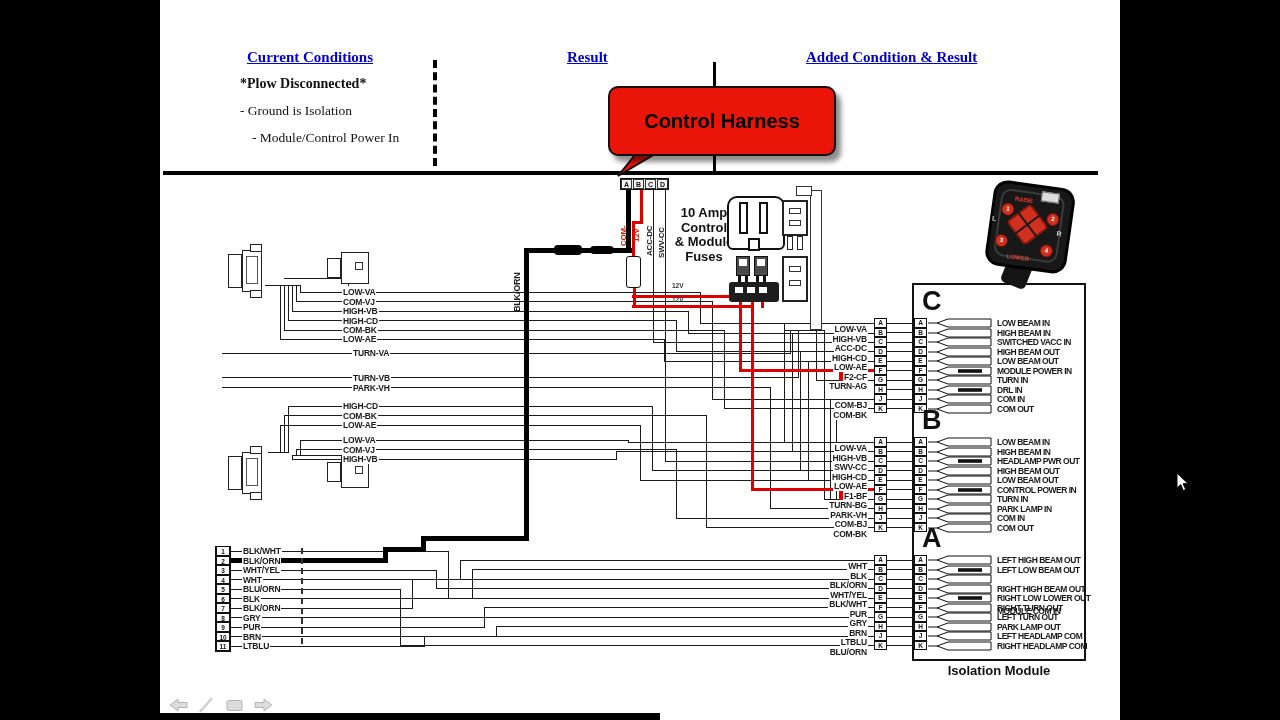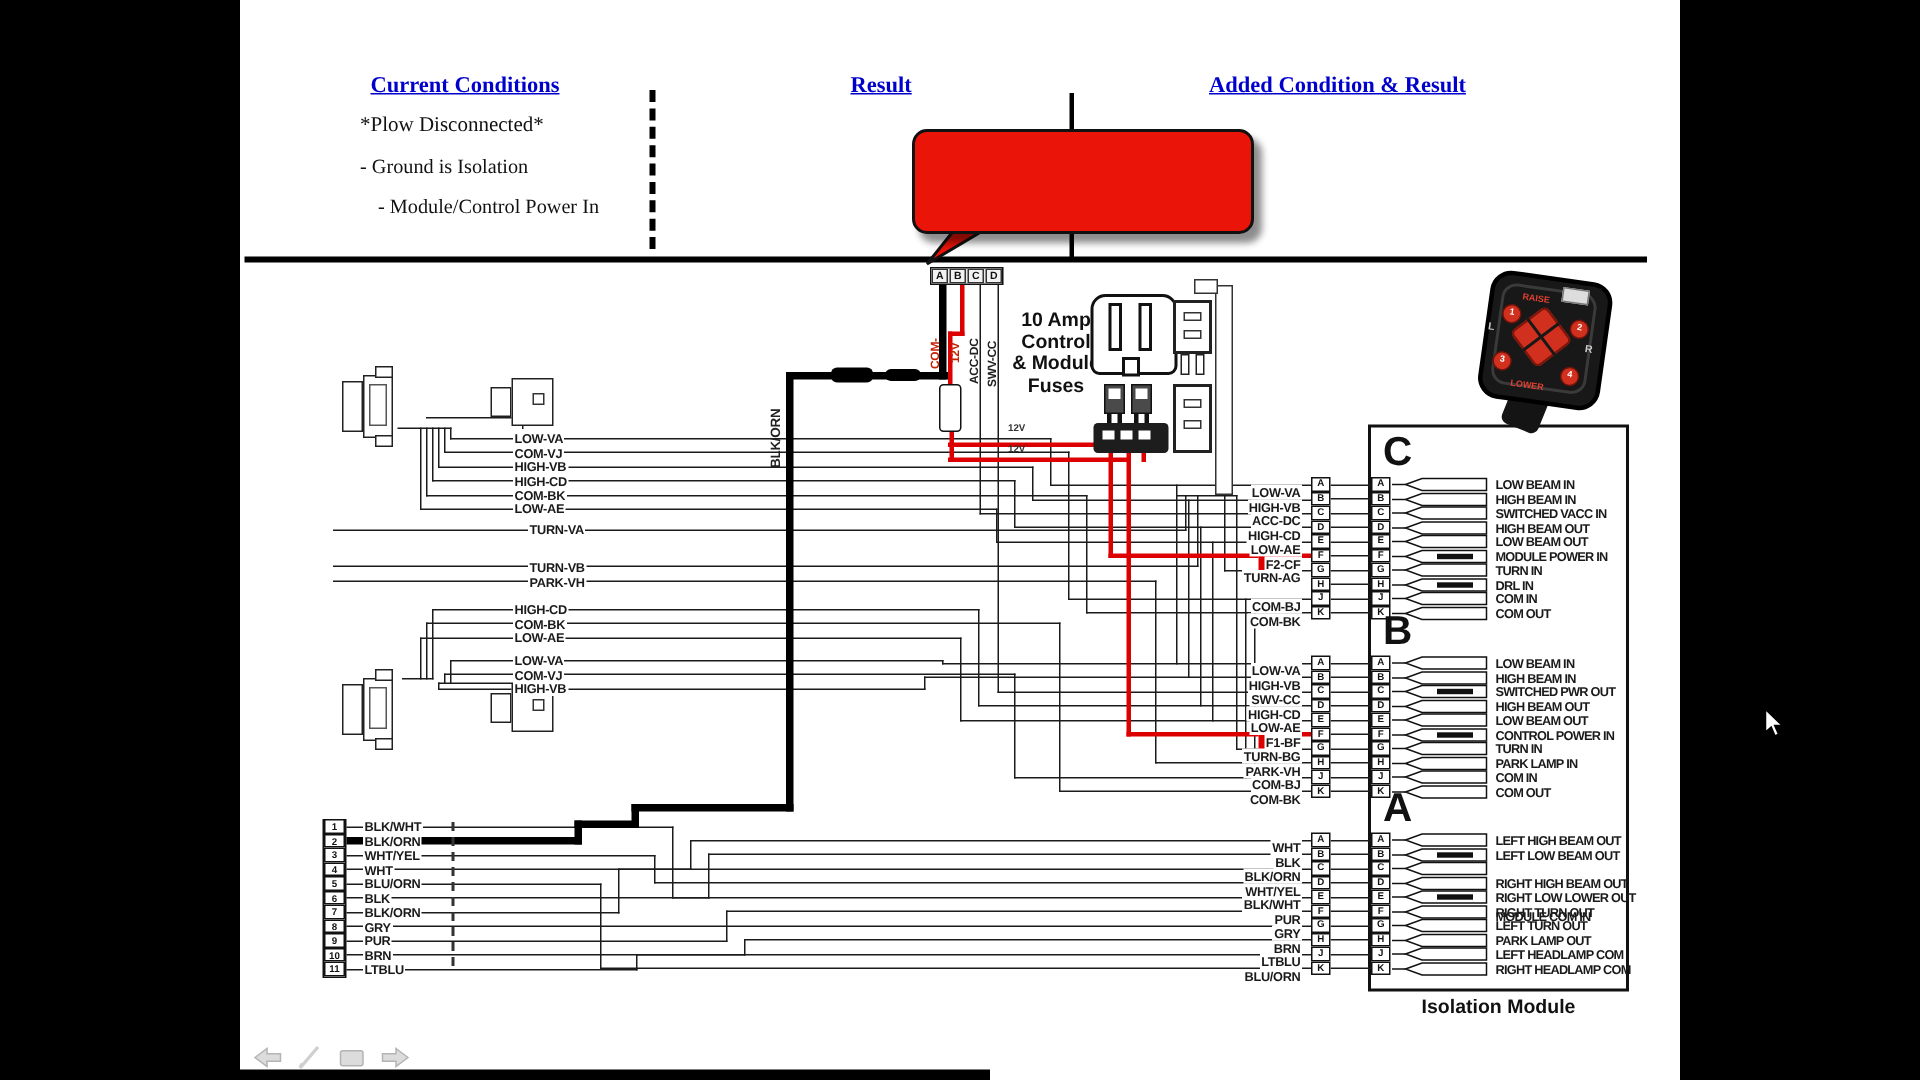--- a/index.html
+++ b/index.html
@@ -6,21 +6,21 @@
   #page{position:relative;width:1280px;height:720px;background:#fff;overflow:hidden;
         font-family:"Liberation Sans",sans-serif;}
   .abs{position:absolute;}
   .bar{background:#000;}
   
   .title{font-family:"Liberation Serif",serif;font-weight:700;font-size:37px;color:#111;
          width:960px;left:160px;top:4px;text-align:center;}
   .collink{font-family:"Liberation Serif",serif;font-weight:700;font-size:15px;color:#0000CC;
            text-decoration:underline;white-space:nowrap;}
   .cond{font-family:"Liberation Serif",serif;font-size:13.5px;color:#111;white-space:nowrap;}
-  .cond.b{font-weight:400;font-size:14px;}
+  .cond.b{font-weight:700;font-size:14px;}
   .dashline{width:0;height:106px;border-left:4px dashed #000;}
   .vline{width:3px;background:#000;}
   .divider{height:4px;background:#000;}
   
   .callout{left:608px;top:86px;width:224px;height:66px;background:#EA1408;border:2px solid #111;
            border-radius:10px;z-index:6;box-shadow:5px 6px 5px rgba(0,0,0,0.45);
            display:flex;flex-direction:column;justify-content:center;text-align:center;}
   .callout div{font-weight:700;font-size:20px;color:#000;line-height:25px;}
   
   .lbl{font-weight:700;font-size:8.5px;line-height:10px;letter-spacing:-0.2px;color:#1a1a1a;
@@ -57,20 +57,21 @@
   <div class="abs collink" style="left:247px;top:49px">Current Conditions</div>
   <div class="abs collink" style="left:567px;top:49px">Result</div>
   <div class="abs collink" style="left:806px;top:49px">Added Condition &amp; Result</div>
   <div class="abs cond b" style="left:240px;top:76px">*Plow Disconnected*</div>
   <div class="abs cond" style="left:240px;top:103px">- Ground is Isolation</div>
   <div class="abs cond" style="left:252px;top:130px">- Module/Control Power In</div>
   <div class="abs dashline" style="left:433px;top:60px"></div>
   <div class="abs vline" style="left:713px;top:62px;height:110px"></div>
 
   <div class="abs callout">
+    <div>Control Harness</div>
   </div>
   <svg class="abs" style="left:610px;top:150px;z-index:5" width="56" height="28" viewBox="0 0 56 28">
     <polygon points="28,1 8,26 50,1" fill="#EA1408" stroke="#111" stroke-width="2"></polygon>
   </svg>
 
   <div class="abs divider" style="left:163px;top:171px;width:935px"></div>
 
   <div id="stage" class="abs" style="left:0;top:0;width:1280px;height:720px">
       <div class="abs wire" style="left: 264.5px; top: 284.5px; width: 36px; height: 1px; background: rgb(27, 27, 27);"></div>
       <div class="abs wire" style="left: 283.5px; top: 277.5px; width: 65px; height: 1px; background: rgb(27, 27, 27);"></div>
@@ -379,21 +380,21 @@
       <div class="abs flbl" style="left: 997px; top: 446.5px;">HIGH BEAM IN</div>
       <div class="abs rlbl" style="left: 744px; top: 456px;"><span>SWV-CC</span></div>
       <div class="abs pinbox" style="left: 874px; top: 456.25px;">C</div>
       <div class="abs wire" style="left: 886.5px; top: 460.5px; width: 28px; height: 1px; background: rgb(27, 27, 27);"></div>
       <div class="abs pinbox" style="left: 914px; top: 456.25px;">C</div>
       <svg width="66" height="10" style="position: absolute; left: 928px; top: 456px; z-index: 2;">
         <line x1="0" y1="5" x2="9" y2="5" stroke="#111"></line>
         <polygon points="9,5 20,1 63,1 63,9 20,9" fill="#fff" stroke="#111"></polygon>
         <rect x="30" y="3.2" width="24" height="3.6" fill="#111"></rect>
       </svg>
-      <div class="abs flbl" style="left: 997px; top: 456px;">SWITCHED PWR OUT</div>
+      <div class="abs flbl" style="left: 997px; top: 456px;">HEADLAMP PWR OUT</div>
       <div class="abs rlbl" style="left: 744px; top: 465.5px;"><span>HIGH-CD</span></div>
       <div class="abs pinbox" style="left: 874px; top: 465.75px;">D</div>
       <div class="abs wire" style="left: 886.5px; top: 470px; width: 28px; height: 1px; background: rgb(27, 27, 27);"></div>
       <div class="abs pinbox" style="left: 914px; top: 465.75px;">D</div>
       <svg width="66" height="10" style="position: absolute; left: 928px; top: 465.5px; z-index: 2;">
         <line x1="0" y1="5" x2="9" y2="5" stroke="#111"></line>
         <polygon points="9,5 20,1 63,1 63,9 20,9" fill="#fff" stroke="#111"></polygon>
       </svg>
       <div class="abs flbl" style="left: 997px; top: 465.5px;">HIGH BEAM OUT</div>
       <div class="abs rlbl" style="left: 744px; top: 475px;"><span>LOW-AE</span></div>

